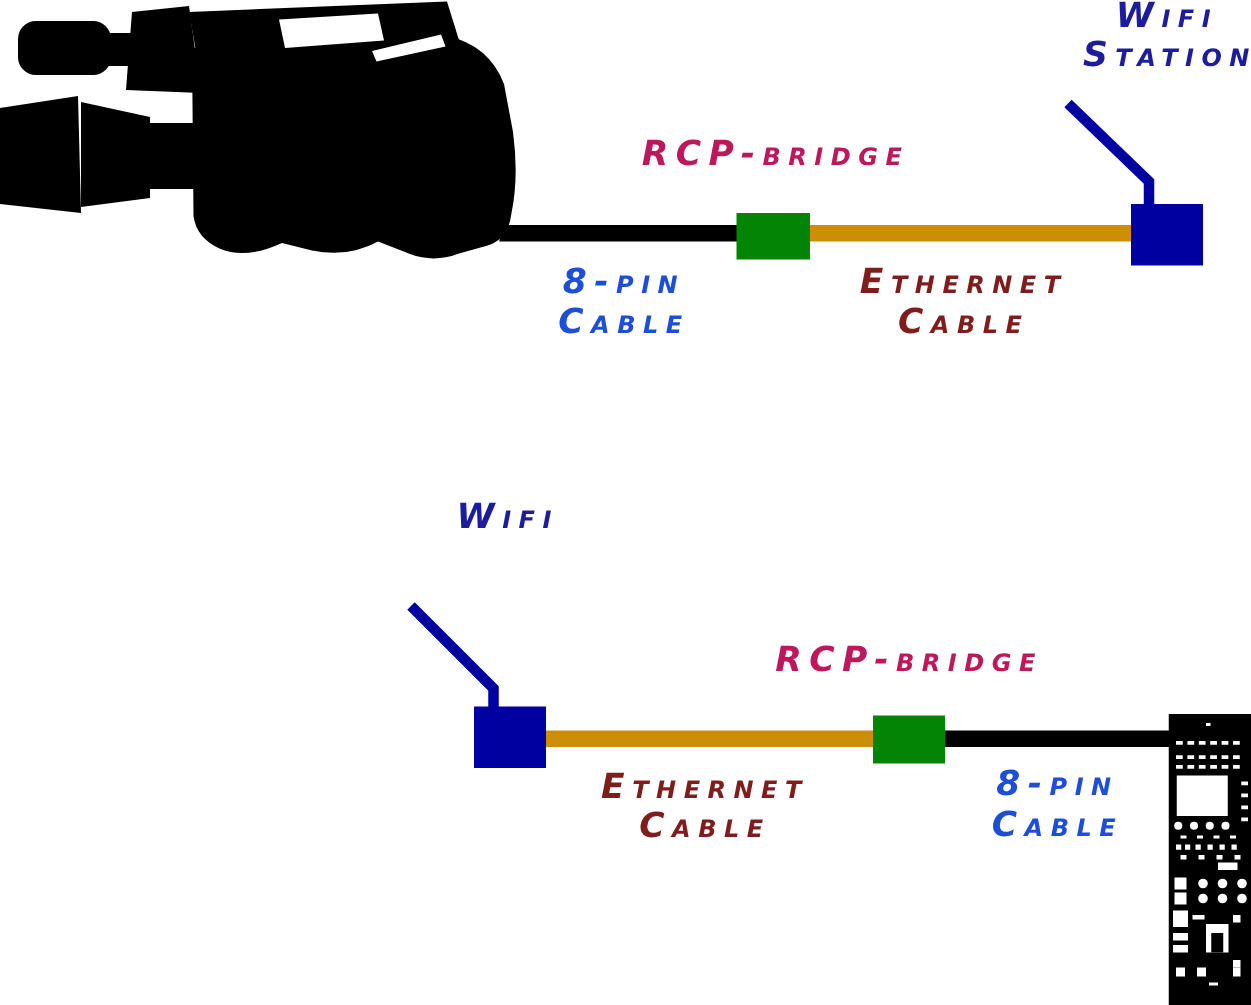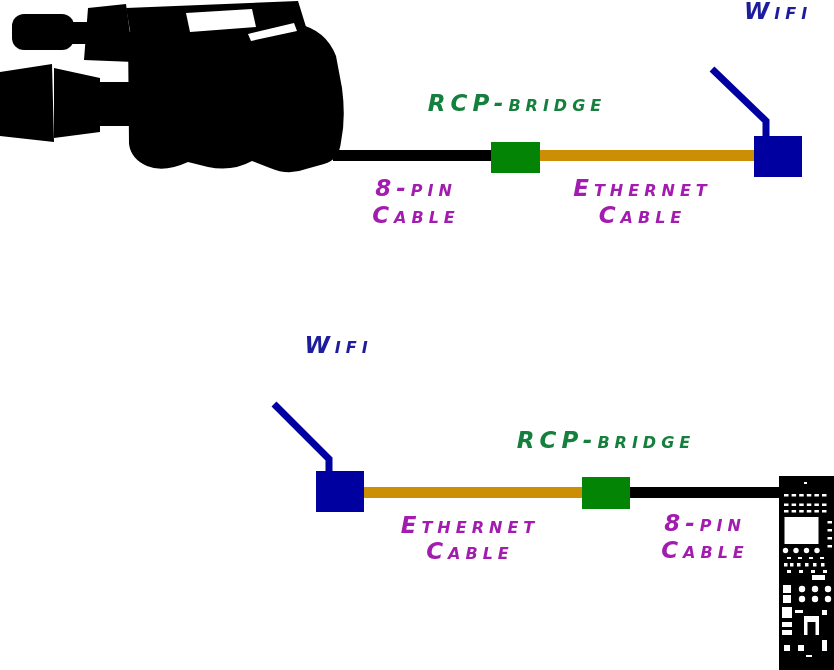--- a/index.html
+++ b/index.html
@@ -16,24 +16,24 @@
   .box.green{background:#048404;}
   .box.blue{background:#0000a0;}
   .label{
     position:absolute;text-align:center;
     font-style:italic;font-weight:bold;
     font-variant:small-caps;
     font-size:23px;line-height:27px;letter-spacing:5px;
     white-space:nowrap;
   }
   .label .ln{display:block;}
-  .label.green{color:#15803d;}
-  .label.orange{color:#a21caf;}
+  .label.green{color:#be185d;}
+  .label.orange{color:#7f1d1d;}
   .label.blue{color:#1c1c9c;}
-  .label.black{color:#a21caf;}
+  .label.black{color:#1d4ed8;}
   svg{position:absolute;display:block;}
 </style>
 </head>
 <body>
 
 <div class="stage">
 
   <svg class="abs" style="left:0;top:0;" width="360" height="180" viewBox="0 0 360 180">
     <g fill="#000000">
       <polygon points="0,72 52,64 54,142 0,136"></polygon>
@@ -62,20 +62,21 @@
   <svg class="abs" style="left:700px;top:58px;" width="90" height="85" viewBox="0 0 90 85">
     <polyline points="12,11 66,63 66,78" fill="none" stroke="#0000a0" stroke-width="7"></polyline>
   </svg>
 
   <div class="label green" style="left:417px;top:90px;width:200px;">
     <span class="ln">RCP-bridge</span>
   </div>
 
   <div class="label blue" style="left:722px;top:-2px;width:112px;line-height:26px;">
     <span class="ln">Wifi</span>
+    <span class="ln">Station</span>
   </div>
 
   <div class="label black" style="left:361px;top:175px;width:110px;">
     <span class="ln">8-pin</span>
     <span class="ln">Cable</span>
   </div>
 
   <div class="label orange" style="left:560px;top:175px;width:165px;">
     <span class="ln">Ethernet</span>
     <span class="ln">Cable</span>

